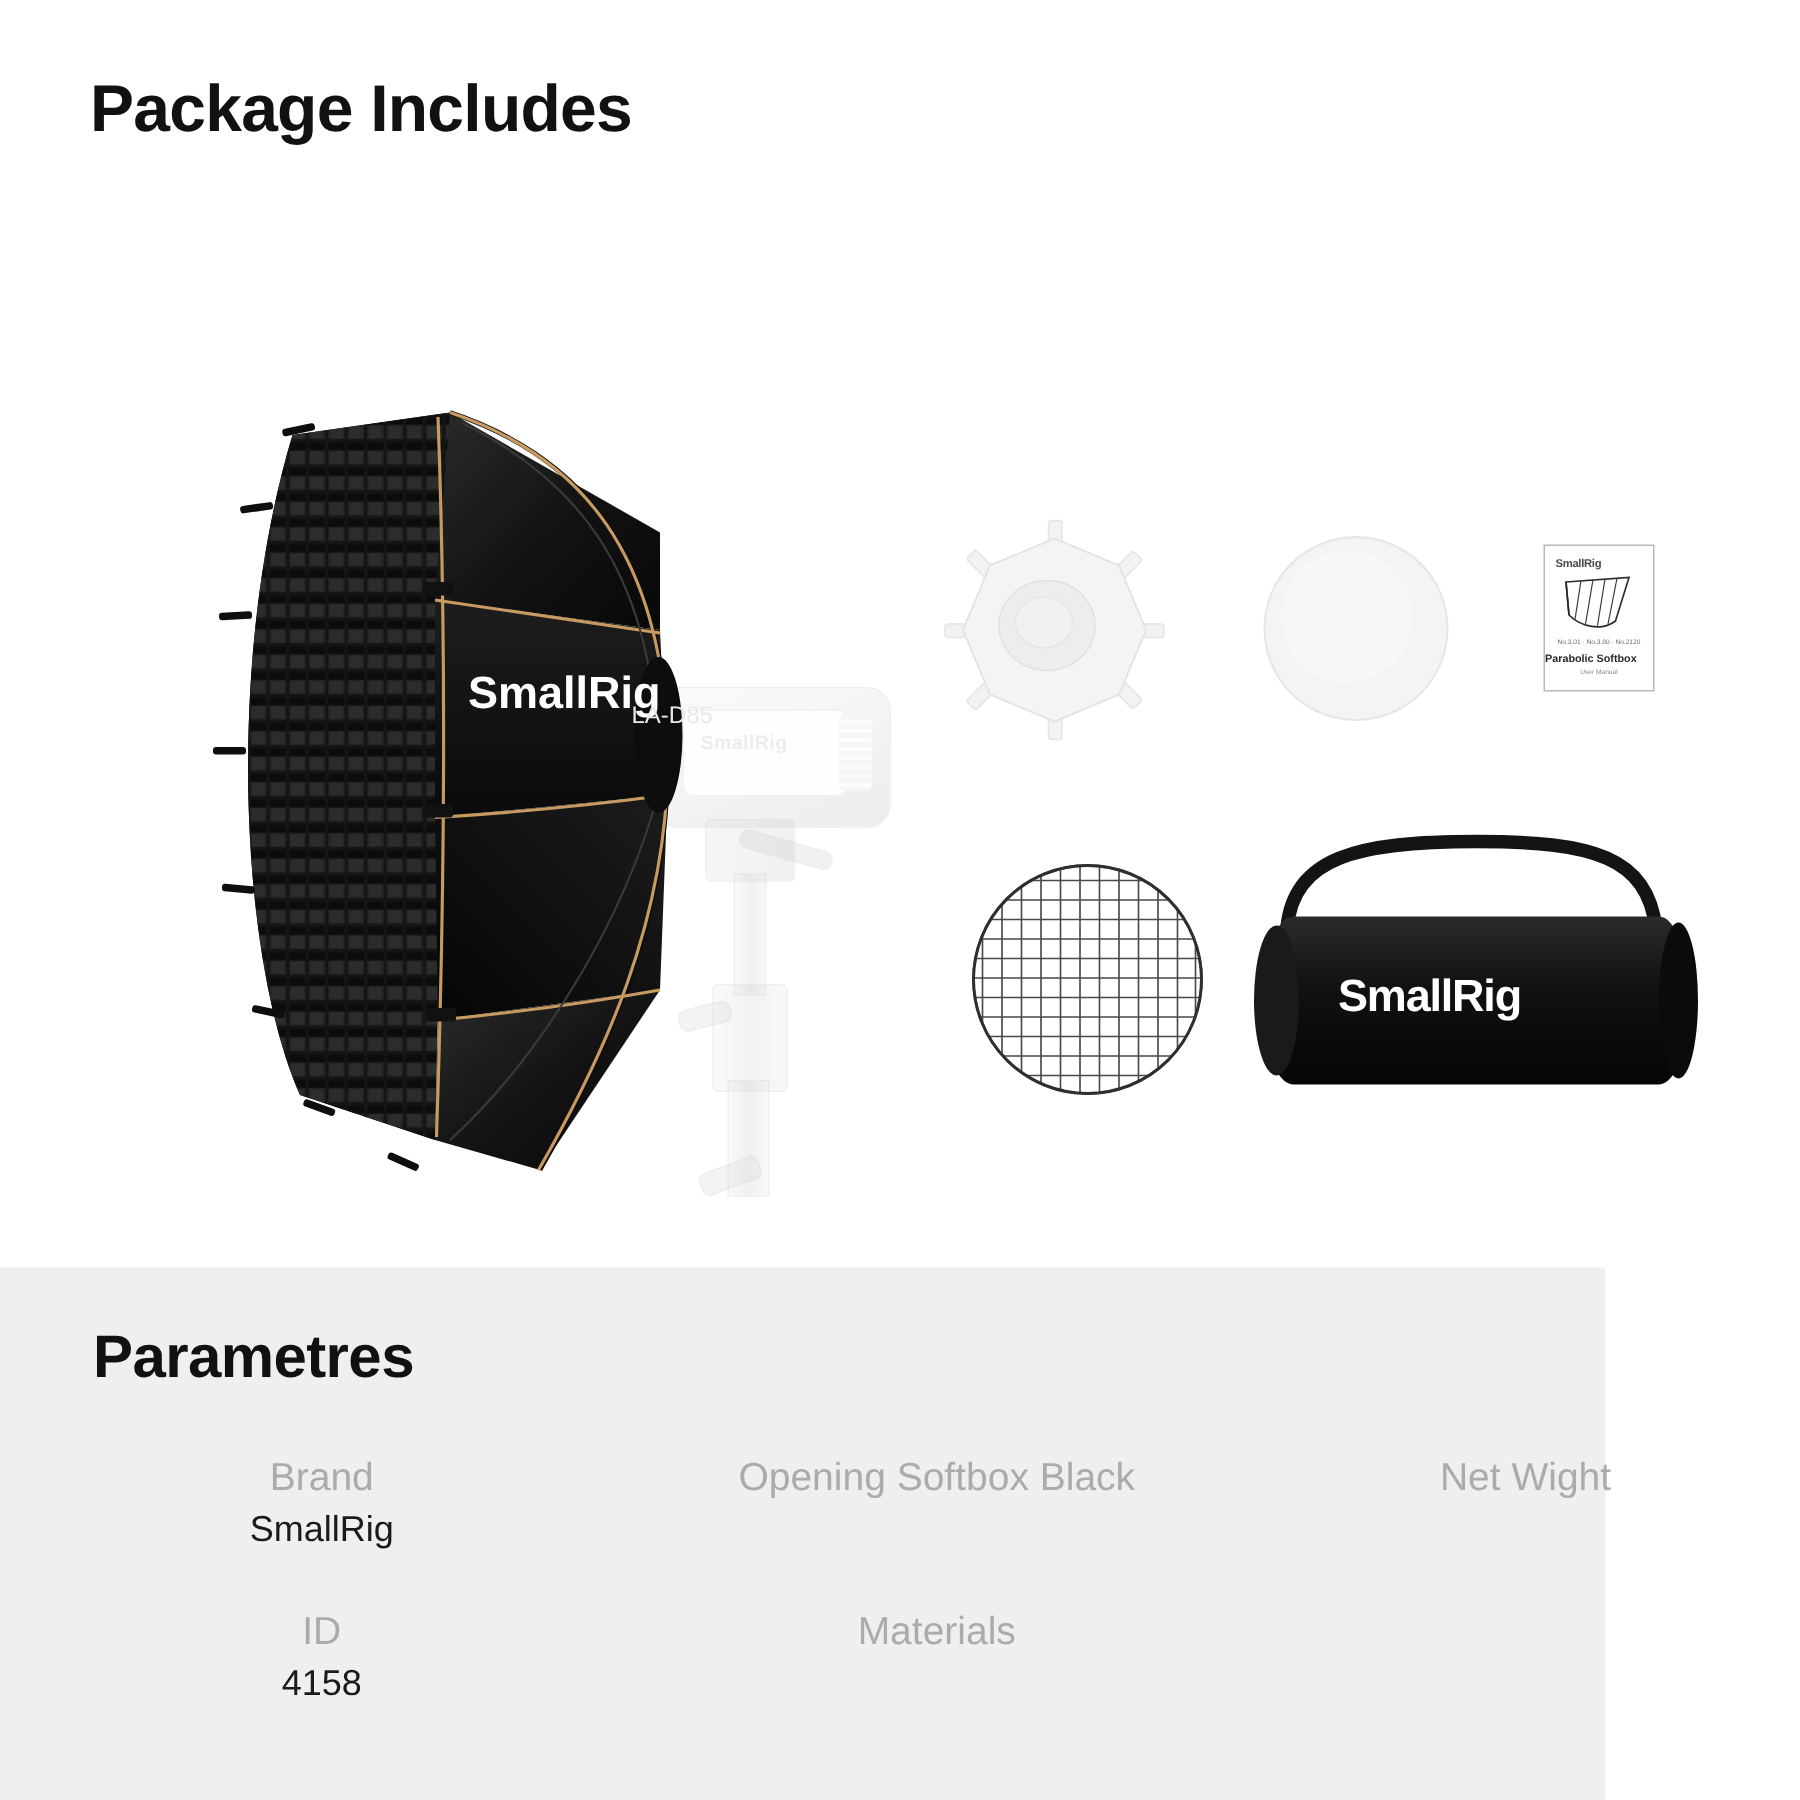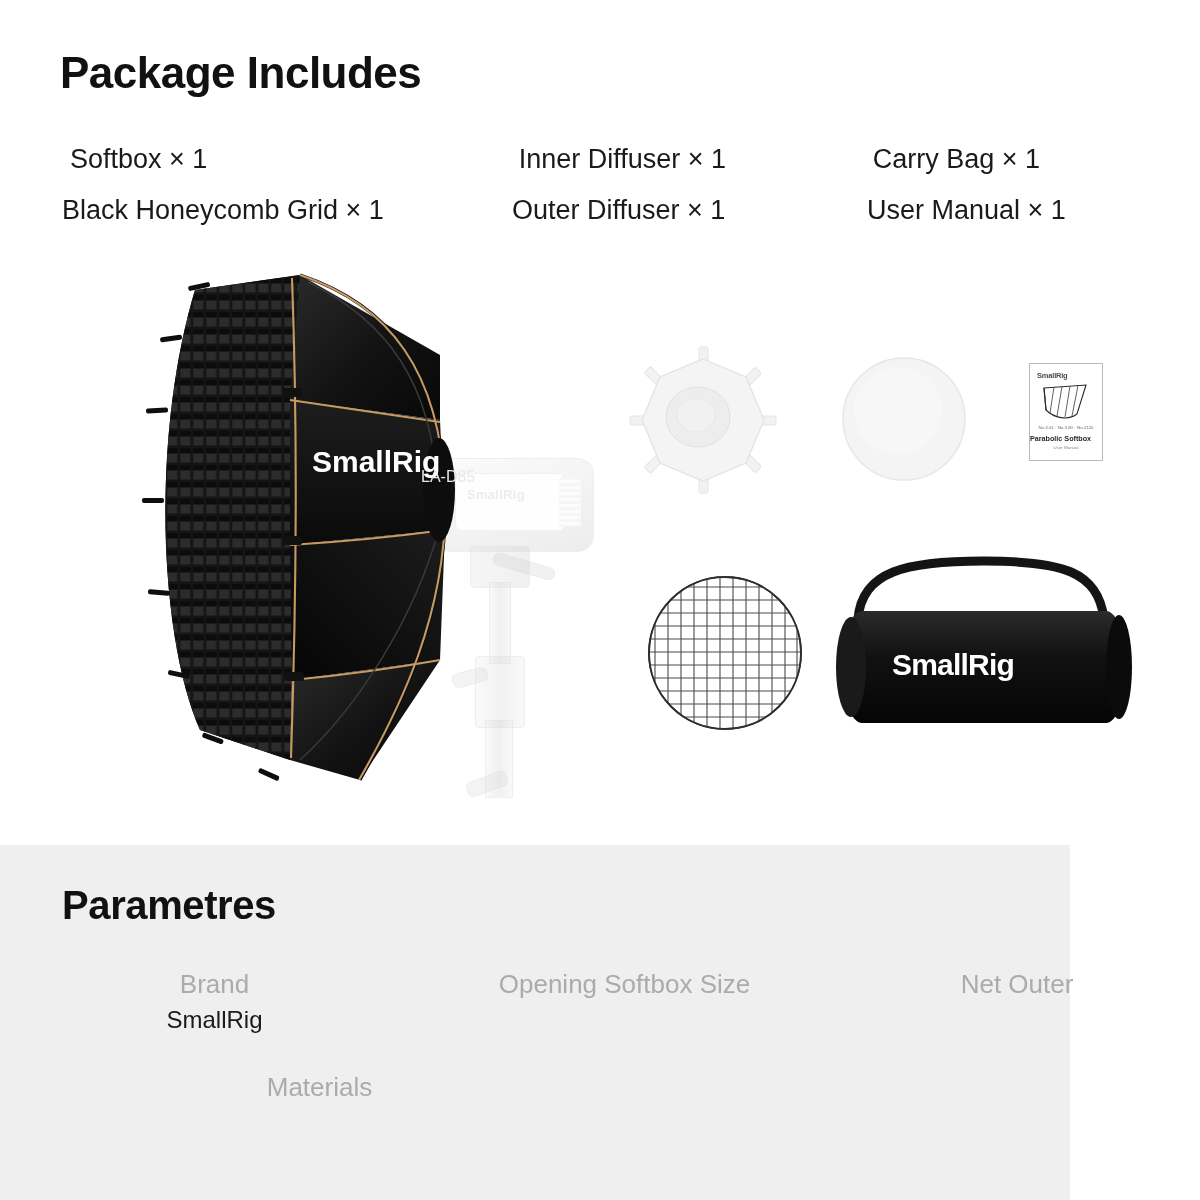--- a/index.html
+++ b/index.html
@@ -312,35 +312,20 @@
     white-space: nowrap;
   }
 </style>
 </head>
 <body>
 
 <div id="package-section">
 
   <div id="package-title">Package Includes</div>
 
-  <div id="package-list">
-
-    <div class="pkg-row">
-      <div class="pkg-cell pkg-col-0 pkg-indent">Softbox × 1</div>
-      <div class="pkg-cell pkg-col-1">Inner Diffuser × 1</div>
-      <div class="pkg-cell pkg-col-2">Carry Bag × 1</div>
-    </div>
-
-    <div class="pkg-row">
-      <div class="pkg-cell pkg-col-0">Black Honeycomb Grid × 1</div>
-      <div class="pkg-cell pkg-col-1">Outer Diffuser × 1</div>
-      <div class="pkg-cell pkg-col-2">User Manual × 1</div>
-    </div>
-
-  </div>
 
   <div id="product-stage">
 
     <div id="softbox-assembly">
 
       <div class="ghost" id="light-head">
         <div id="light-head-inner"></div>
         <div id="light-vents"></div>
         <div id="light-head-label">SmallRig</div>
       </div>
@@ -514,28 +499,32 @@
   <div id="params-title">Parametres</div>
 
   <div class="param-grid">
 
     <div class="param-row">
       <div class="param-cell param-c0">
         <div class="param-label">Brand</div>
         <div class="param-value">SmallRig</div>
       </div>
       <div class="param-cell param-c1">
-        <div class="param-label">Opening Softbox Size</div>
+        <div class="param-label">Opening Softbox Black</div>
       </div>
       <div class="param-cell param-c2">
-        <div class="param-label">Net Outer</div>
+        <div class="param-label">Net Wight</div>
       </div>
     </div>
 
     <div class="param-row">
+      <div class="param-cell param-c0">
+        <div class="param-label">ID</div>
+        <div class="param-value">4158</div>
+      </div>
       <div class="param-cell param-c1">
         <div class="param-label">Materials</div>
       </div>
       <div class="param-cell param-c2"></div>
     </div>
 
   </div>
 </div>
 
 </body></html>

